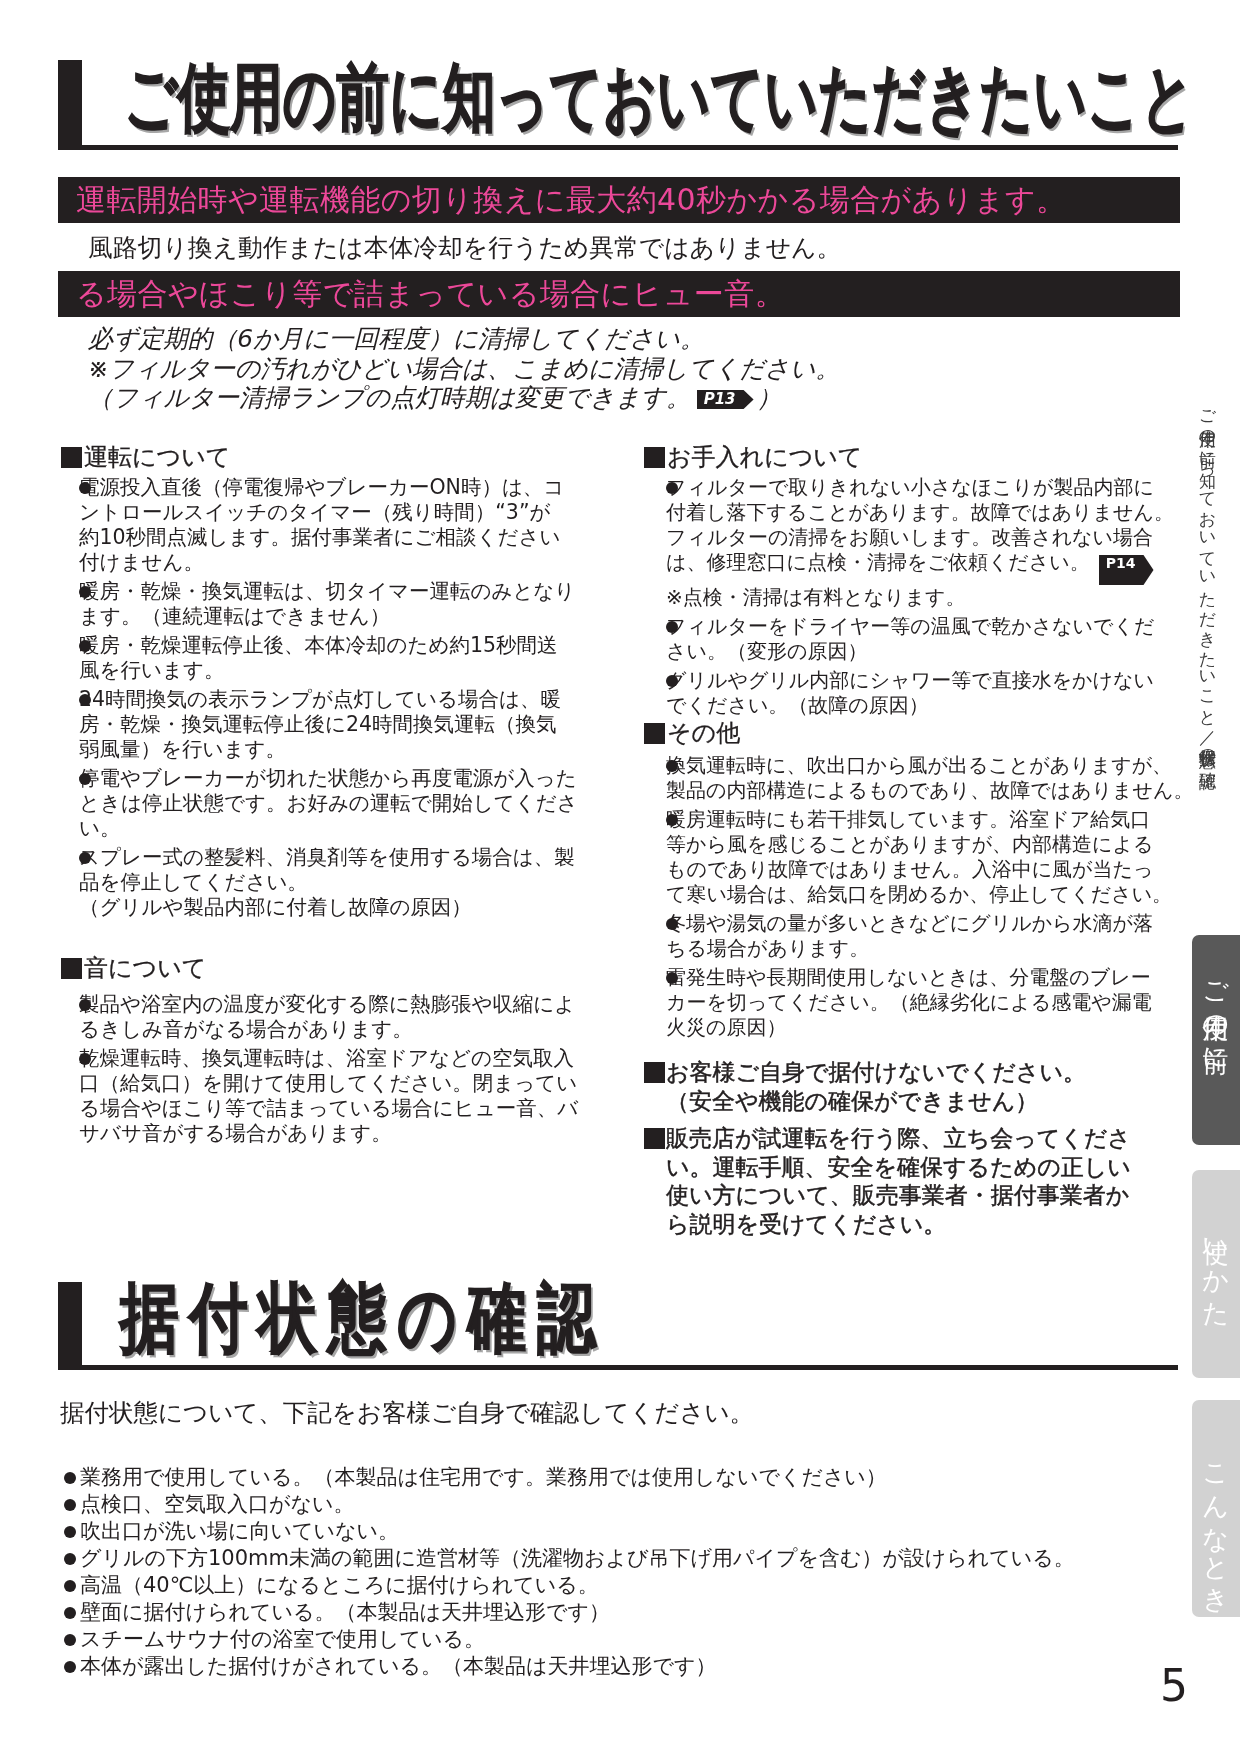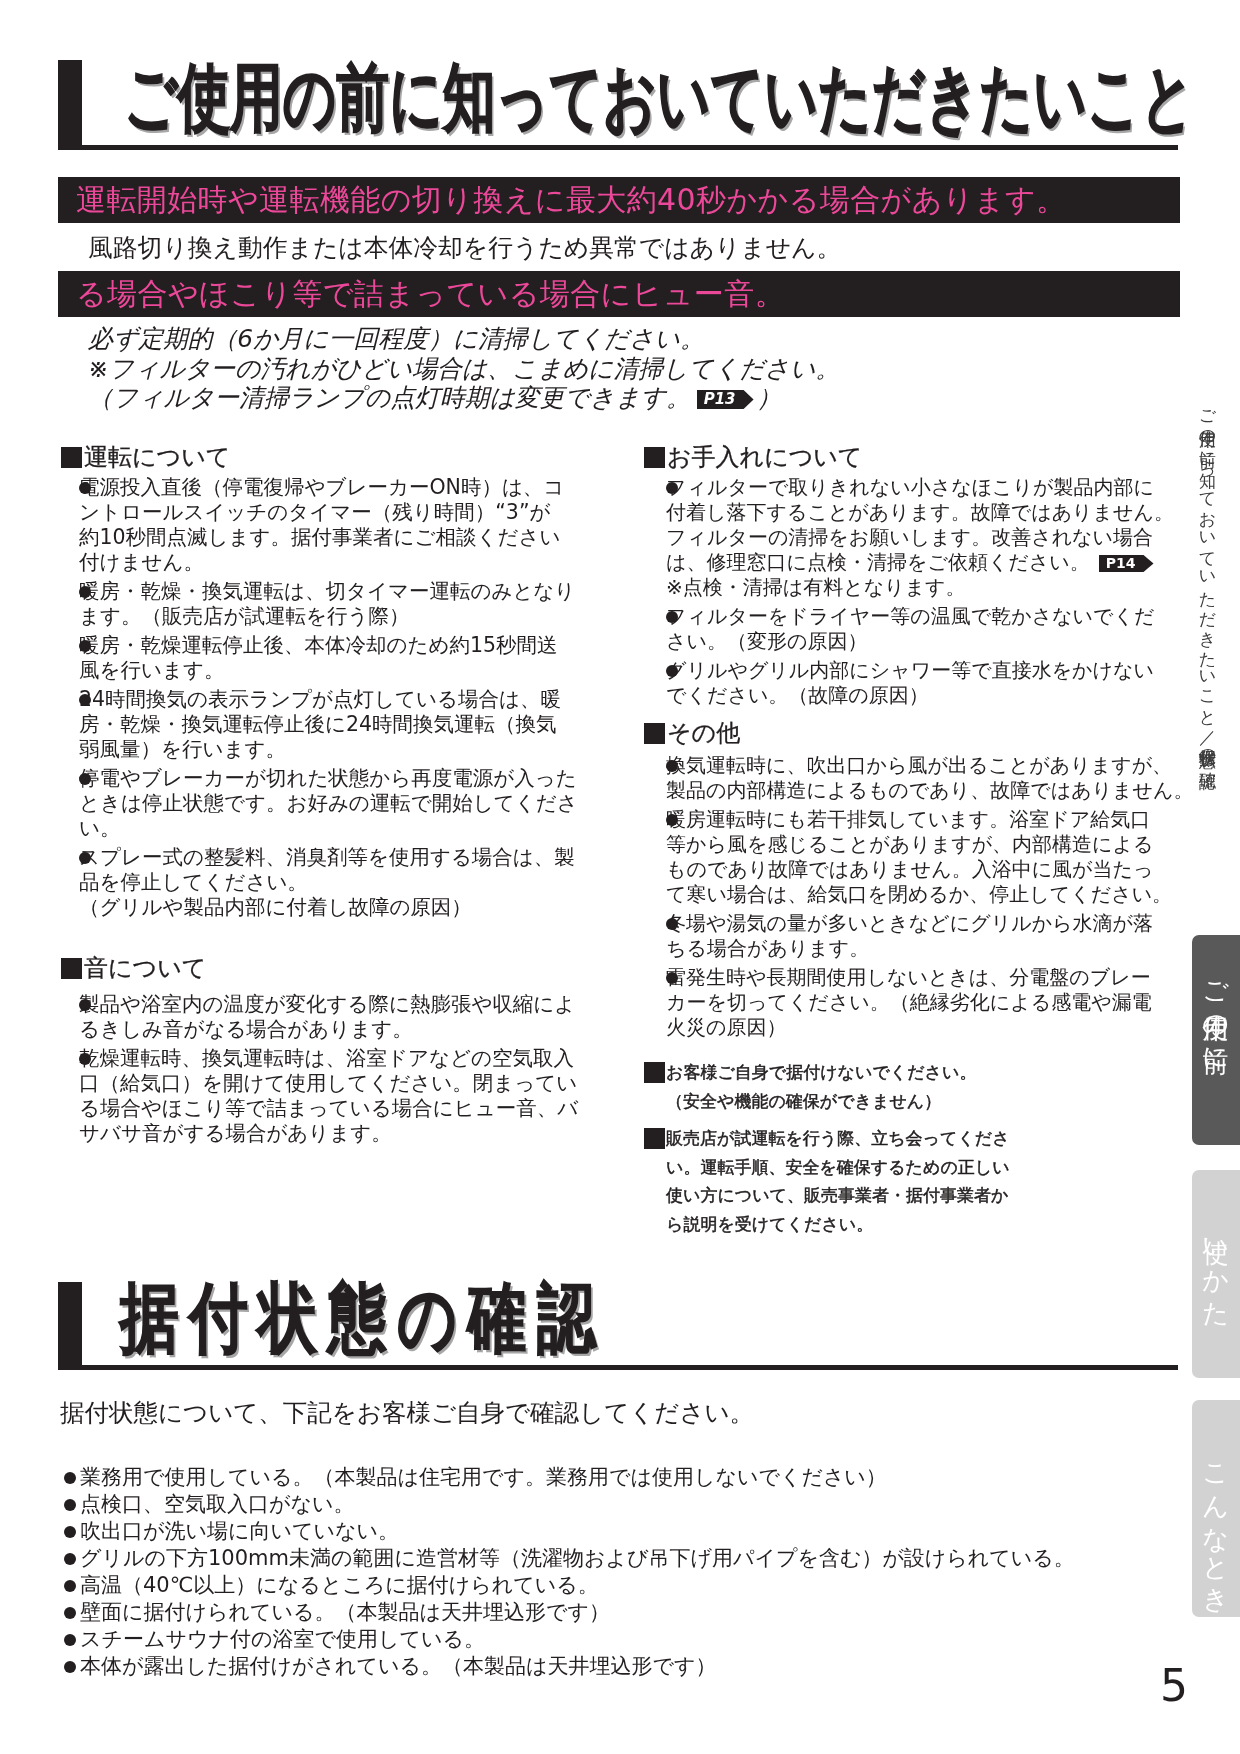--- a/index.html
+++ b/index.html
@@ -28,37 +28,37 @@
     .lead-1 { top: 235px; line-height: 26px; }
     .lead-block { position: absolute; left: 88px; top: 324px; font-size: 24.8px; line-height: 29.5px; white-space: nowrap; font-style: italic; }
     .lead-block .ln { display: block; }
 
     .pref {
       display: inline-block; vertical-align: 2px; height: 19px; line-height: 19px;
       padding: 0 18px 0 7px; margin: 0 3px 0 6px;
       background: #231f20; color: #ffffff; font-size: 15px; font-weight: bold;
       clip-path: polygon(0 0, calc(100% - 10px) 0, 100% 50%, calc(100% - 10px) 100%, 0 100%);
     }
-    .pref.small { height: 17px; line-height: 17px; font-size: 14px; vertical-align: 1px; margin-left: 9px; }
+    .pref.small { height: 30px; line-height: 17px; font-size: 14px; vertical-align: 1px; margin-left: 9px; }
 
     
     .sec-head { position: absolute; font-size: 24px; line-height: 30px; white-space: nowrap; padding-left: 23px; -webkit-text-stroke: 0.3px #231f20; }
     .sq { position: absolute; left: 0; top: 5px; width: 21px; height: 21px; background: #231f20; }
 
     
     .blist { position: absolute; list-style: none; white-space: nowrap; }
     .blist li { position: relative; margin-top: 4px; }
     .blist li:first-child { margin-top: 0; }
     .blist .ln { display: block; line-height: 25px; }
     .dot { position: absolute; left: 0; top: 7px; width: 12px; height: 12px; border-radius: 50%; background: #231f20; }
     .lcol { font-size: 20.5px; padding-left: 18px; }
     .rcol { font-size: 20px; padding-left: 19px; }
 
     
-    .note { position: absolute; left: 644px; padding-left: 22px; font-size: 17px; line-height: 28.5px; white-space: nowrap; -webkit-text-stroke: 0.5px #231f20; }
+    .note { position: absolute; left: 644px; padding-left: 22px; font-size: 23px; line-height: 28.5px; white-space: nowrap; -webkit-text-stroke: 0.5px #231f20; }
     .note .ln { display: block; }
     .note .sq { top: 4px; }
 
     
     .intro { position: absolute; left: 60px; top: 1397px; font-size: 24.5px; line-height: 31px; white-space: nowrap; }
     .intro .ln { display: block; }
     .checklist { position: absolute; left: 64px; top: 1464px; list-style: none; font-size: 21px; white-space: nowrap; }
     .checklist li { position: relative; padding-left: 16px; line-height: 27px; }
     .checklist .dot { top: 8px; }
 
@@ -108,21 +108,21 @@
   <li>
     <span class="dot"></span>
     <span class="ln">電源投入直後（停電復帰やブレーカーON時）は、コ</span>
     <span class="ln">ントロールスイッチのタイマー（残り時間）“3”が</span>
     <span class="ln">約10秒間点滅します。据付事業者にご相談ください</span>
     <span class="ln">付けません。</span>
   </li>
   <li>
     <span class="dot"></span>
     <span class="ln">暖房・乾燥・換気運転は、切タイマー運転のみとなり</span>
-    <span class="ln">ます。（販売店が試運転を行う際）</span>
+    <span class="ln">ます。（連続運転はできません）</span>
   </li>
   <li>
     <span class="dot"></span>
     <span class="ln">暖房・乾燥運転停止後、本体冷却のため約15秒間送</span>
     <span class="ln">風を行います。</span>
   </li>
   <li>
     <span class="dot"></span>
     <span class="ln">24時間換気の表示ランプが点灯している場合は、暖</span>
     <span class="ln">房・乾燥・換気運転停止後に24時間換気運転（換気</span>

